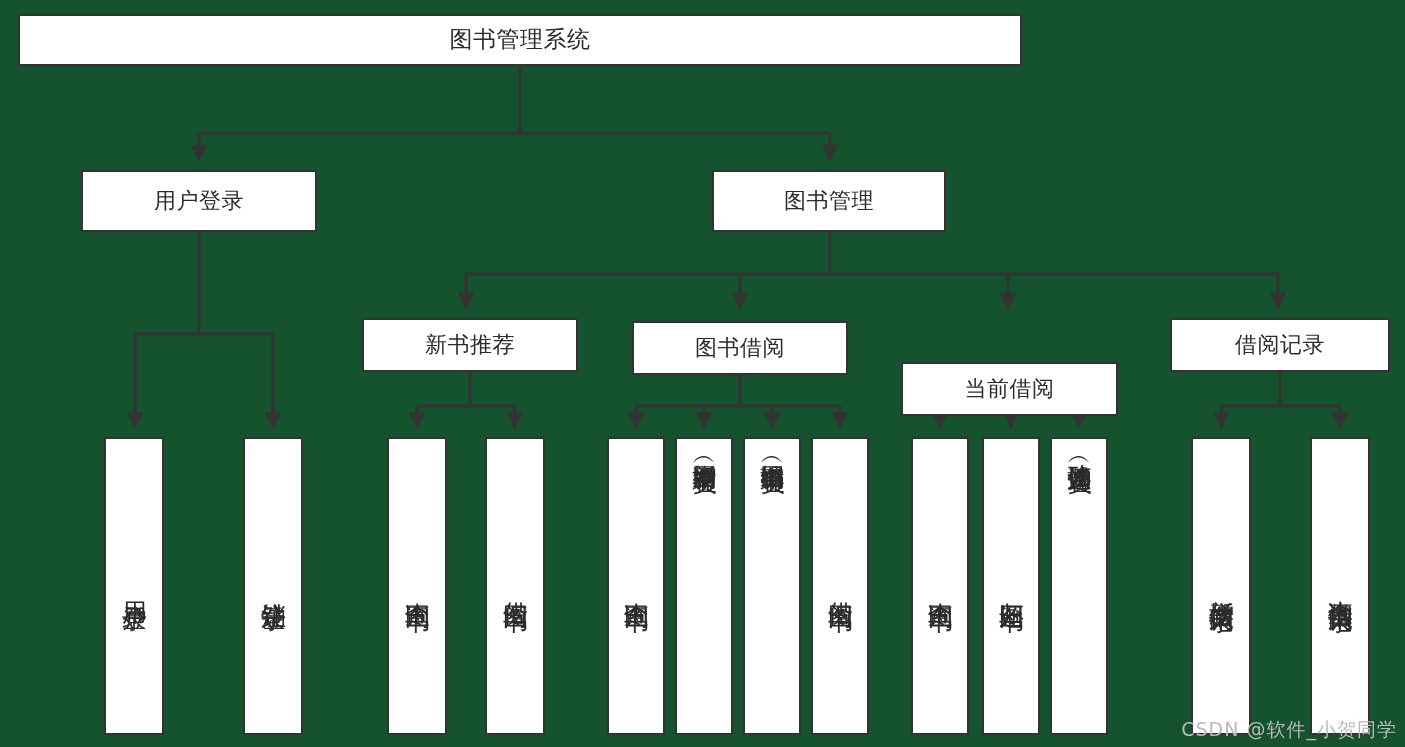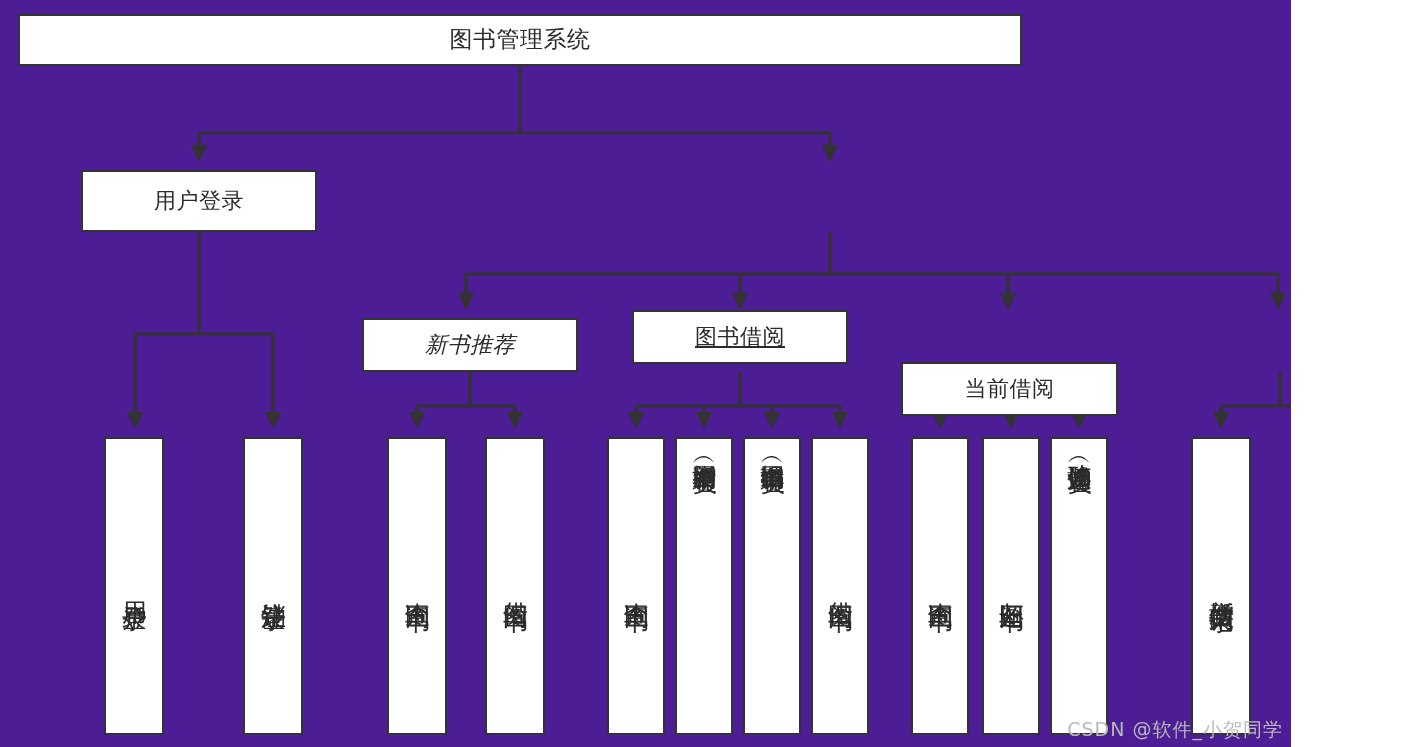--- a/index.html
+++ b/index.html
@@ -6,23 +6,23 @@
   html, body {
     margin: 0;
     padding: 0;
     background: #ffffff;
   }
   body {
     font-family: "DejaVu Sans", "Liberation Sans", sans-serif;
   }
   #canvas {
     position: relative;
-    width: 1291px;
+    width: 1405px;
     height: 747px;
-    background: #4c1d95;
+    background: #14532d;
     overflow: hidden;
   }
   #edges {
     position: absolute;
     left: 0;
     top: 0;
     width: 1405px;
     height: 747px;
     pointer-events: none;
   }
@@ -138,30 +138,36 @@
     </g>
   </svg>
 
   <div class="node horiz root" style="left:18px; top:14px; width:1004px; height:52px;">
     <span class="lbl">图书管理系统</span>
   </div>
 
   <div class="node horiz" style="left:81px; top:170px; width:236px; height:62px;">
     <span class="lbl">用户登录</span>
   </div>
-
-  <div class="node horiz" style="left:362px; top:318px; width:216px; height:54px;font-style:italic;">
+  <div class="node horiz" style="left:712px; top:170px; width:234px; height:62px;">
+    <span class="lbl">图书管理</span>
+  </div>
+
+  <div class="node horiz" style="left:362px; top:318px; width:216px; height:54px;">
     <span class="lbl">新书推荐</span>
   </div>
-  <div class="node horiz" style="left:632px; top:310px; width:216px; height:54px;text-decoration:underline;">
+  <div class="node horiz" style="left:632px; top:321px; width:216px; height:54px;">
     <span class="lbl">图书借阅</span>
   </div>
   <div class="node horiz" style="left:901px; top:318px; width:217px; height:54px;margin-top:44px;">
     <span class="lbl">当前借阅</span>
   </div>
+  <div class="node horiz" style="left:1170px; top:318px; width:220px; height:54px;">
+    <span class="lbl">借阅记录</span>
+  </div>
 
   <div class="node vert" style="left:104px; top:437px; width:60px; height:298px;">
     <span class="lbl">用户登录</span>
   </div>
   <div class="node vert" style="left:243px; top:437px; width:60px; height:298px;">
     <span class="lbl">注销登录</span>
   </div>
   <div class="node vert" style="left:387px; top:437px; width:60px; height:298px;">
     <span class="lbl">查询图书</span>
   </div>

